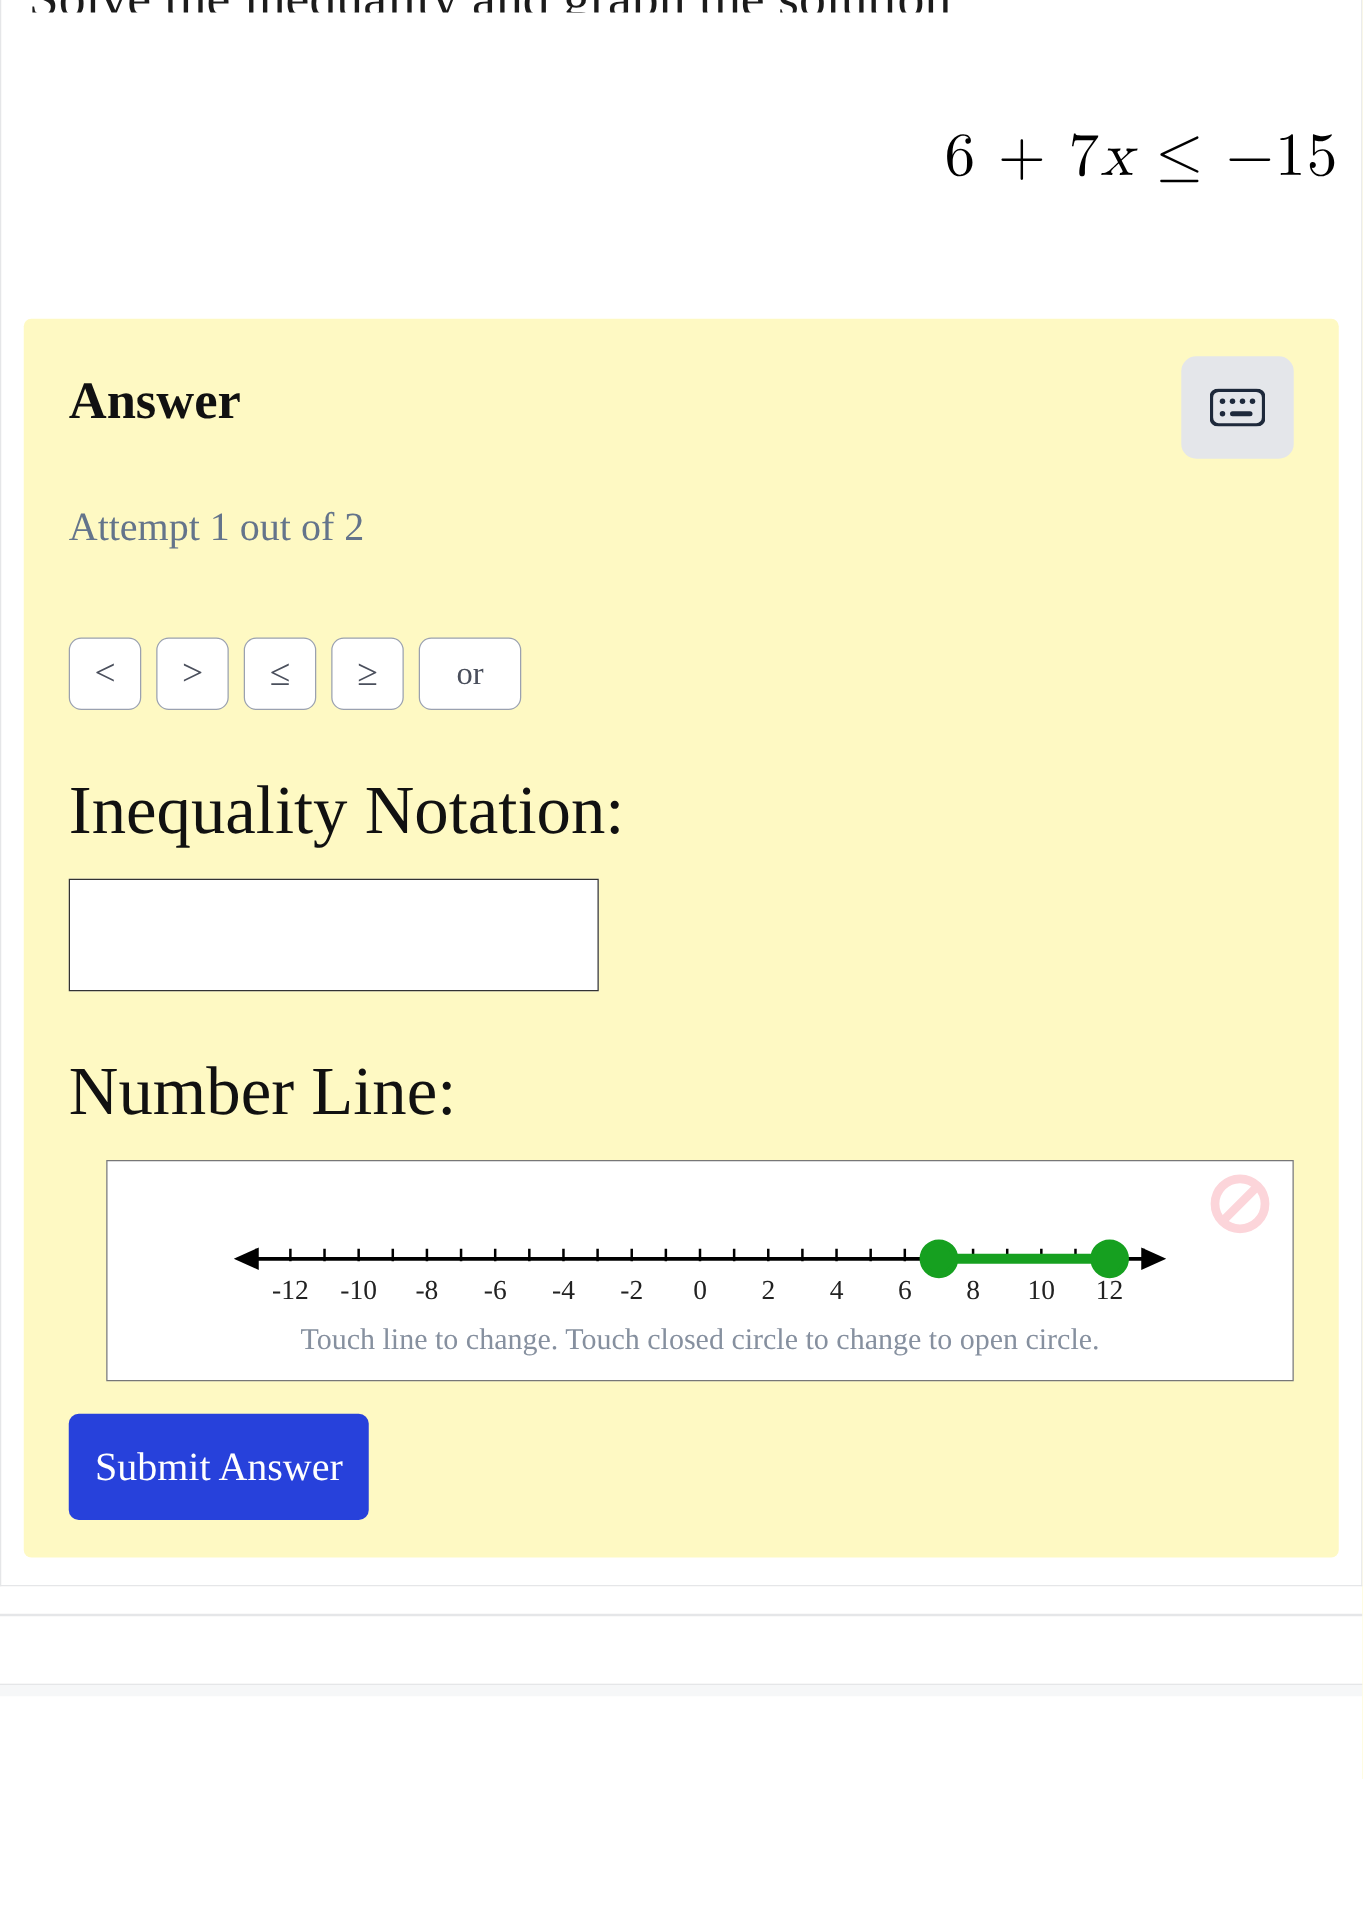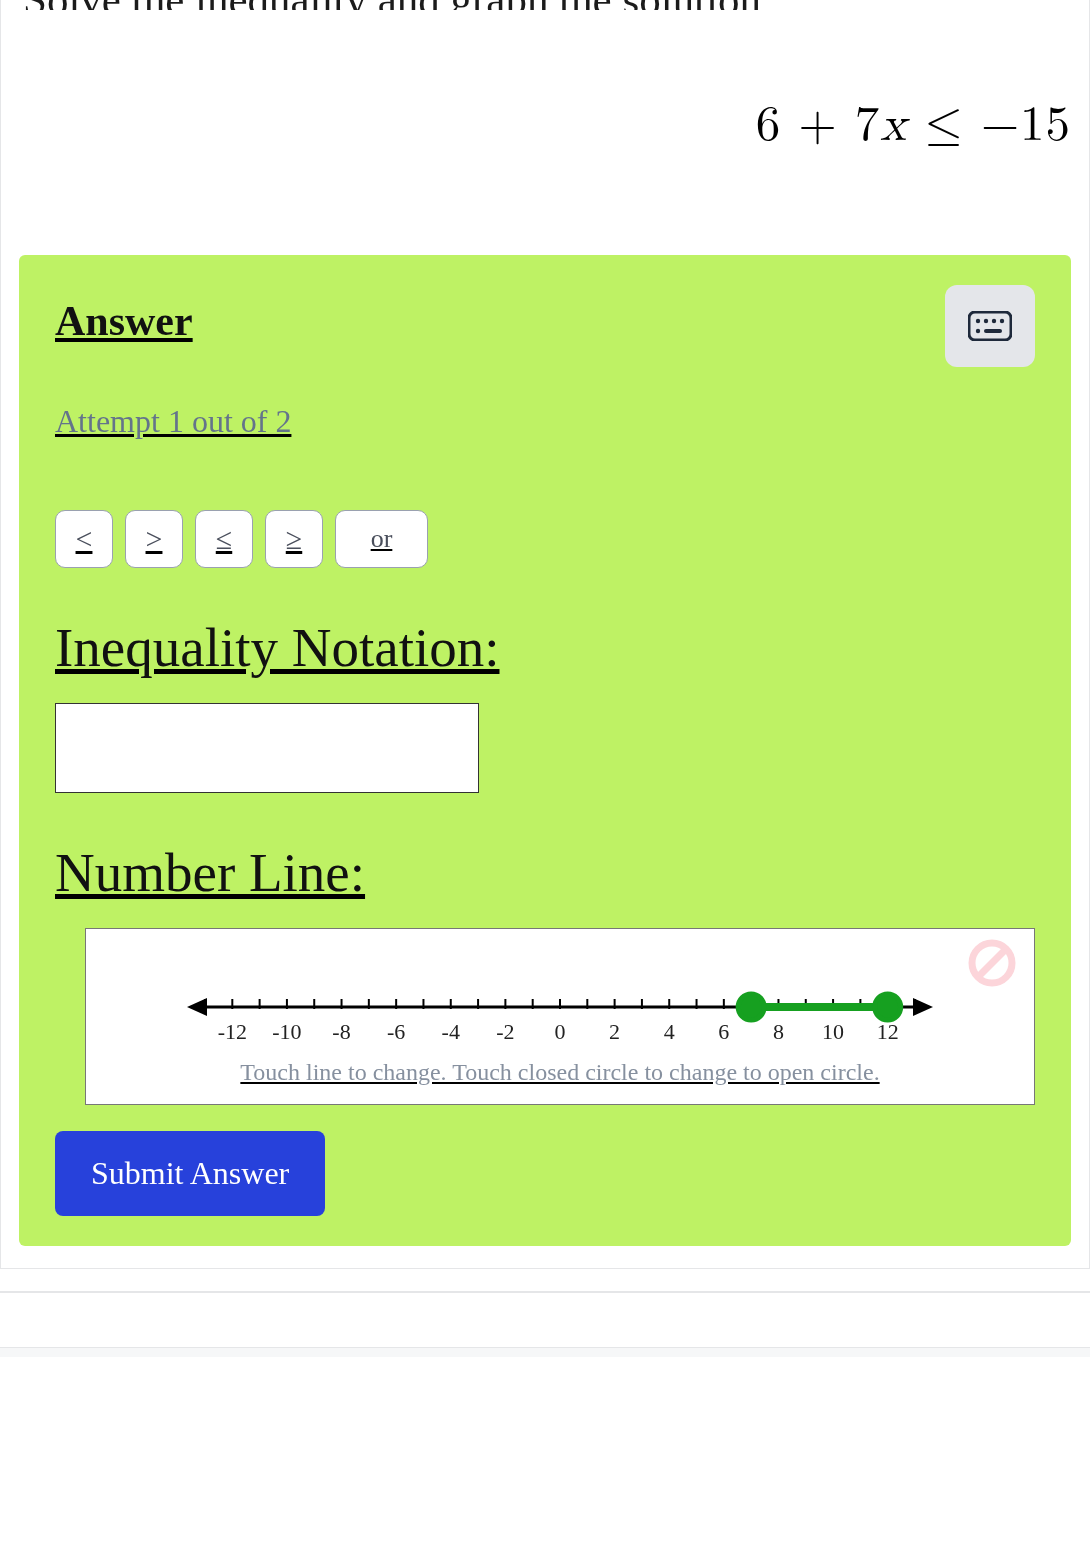--- a/index.html
+++ b/index.html
@@ -35,25 +35,24 @@
 }
 .formula {
   text-align: right;
   font-family: 'Latin Modern Math', 'STIX Two Math', 'Cambria Math', Georgia, serif;
   font-size: 49px;
   padding: 76px 0 100px 0;
   letter-spacing: 1px;
 }
 .formula .mi { font-style: italic; }
 .answer-card {
-  background: #bef264;
+  background: #fef9c3;
   border-radius: 6px;
   padding: 42px 36px 30px 36px;
   position: relative;
-  text-decoration: underline;
 }
 .answer-header-row {
   display: flex;
   justify-content: space-between;
   align-items: flex-start;
 }
 .answer-title {
   font-size: 42px;
   font-weight: bold;
   color: #111;
@@ -85,21 +84,21 @@
   width: 58px; height: 58px;
   background: #fff;
   border: 1px solid #9aa1b0;
   border-radius: 10px;
   font-size: 30px;
   font-family: Georgia, serif;
   color: #4a4f5c;
   cursor: pointer;
   display: flex; align-items: center; justify-content: center;
 }
-.sym-btn.or-btn { width: 93px; font-size: 26px; }
+.sym-btn.or-btn { width: 82px; font-size: 26px; }
 .section-label {
   font-size: 55px;
   color: #111;
   margin-top: 48px;
 }
 .inequality-input {
   width: 424px;
   height: 90px;
   background: #fff;
   border: 1px solid #333;
@@ -133,21 +132,21 @@
   margin-top: 2px;
   padding-bottom: 6px;
 }
 .submit-btn {
   background: #2741db;
   color: #fff;
   font-size: 32px;
   font-family: Georgia, serif;
   border: none;
   border-radius: 8px;
-  padding: 24px 36px;
+  padding: 24px 21px;
   margin-top: 26px;
   cursor: pointer;
 }
 .footer-bar {
   height: 56px;
   border-top: 2px solid #e5e6e8;
   background: #fff;
   margin-top: 22px;
 }
 .bottom-edge {

